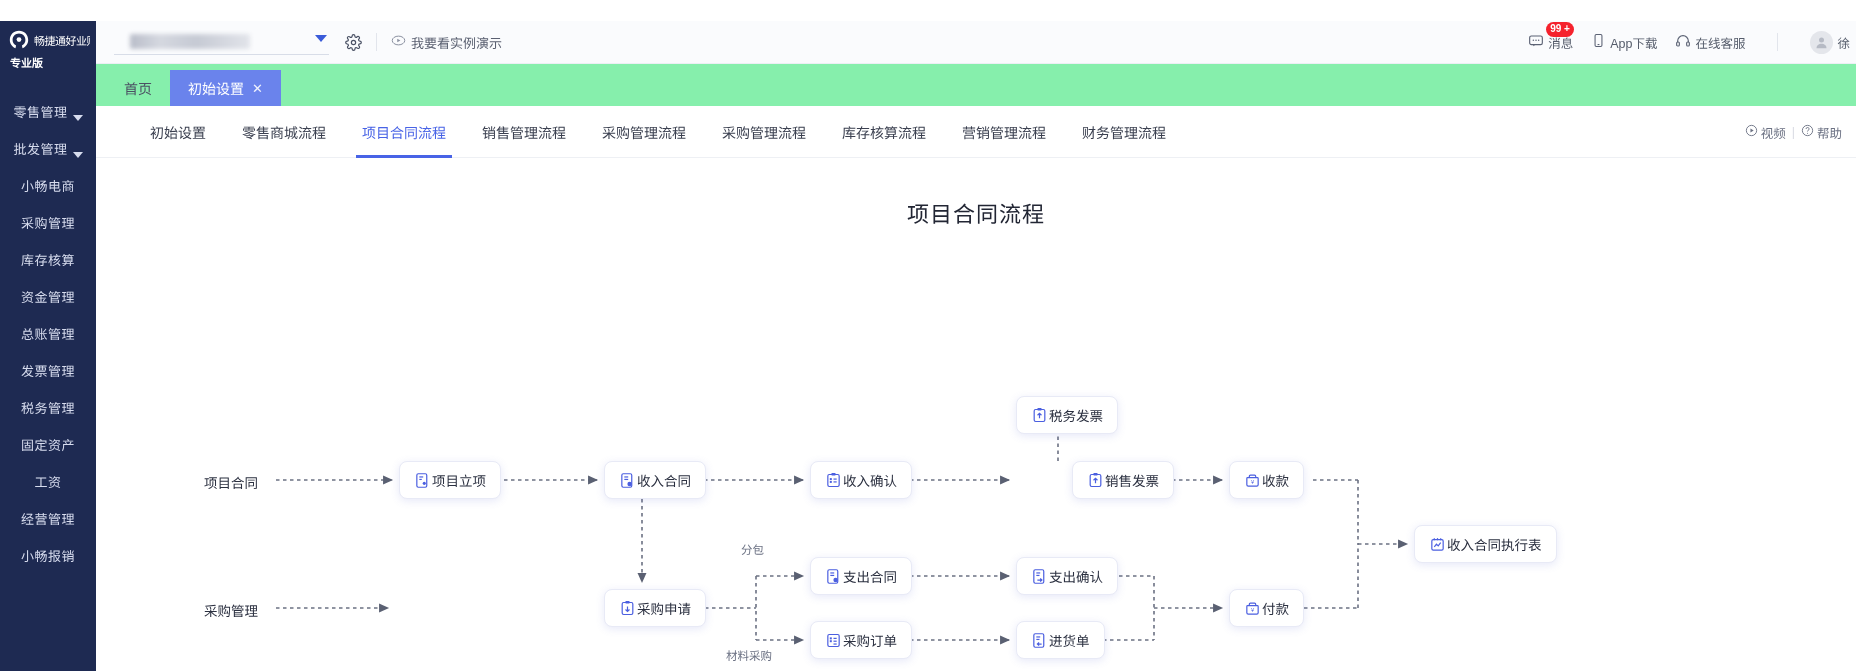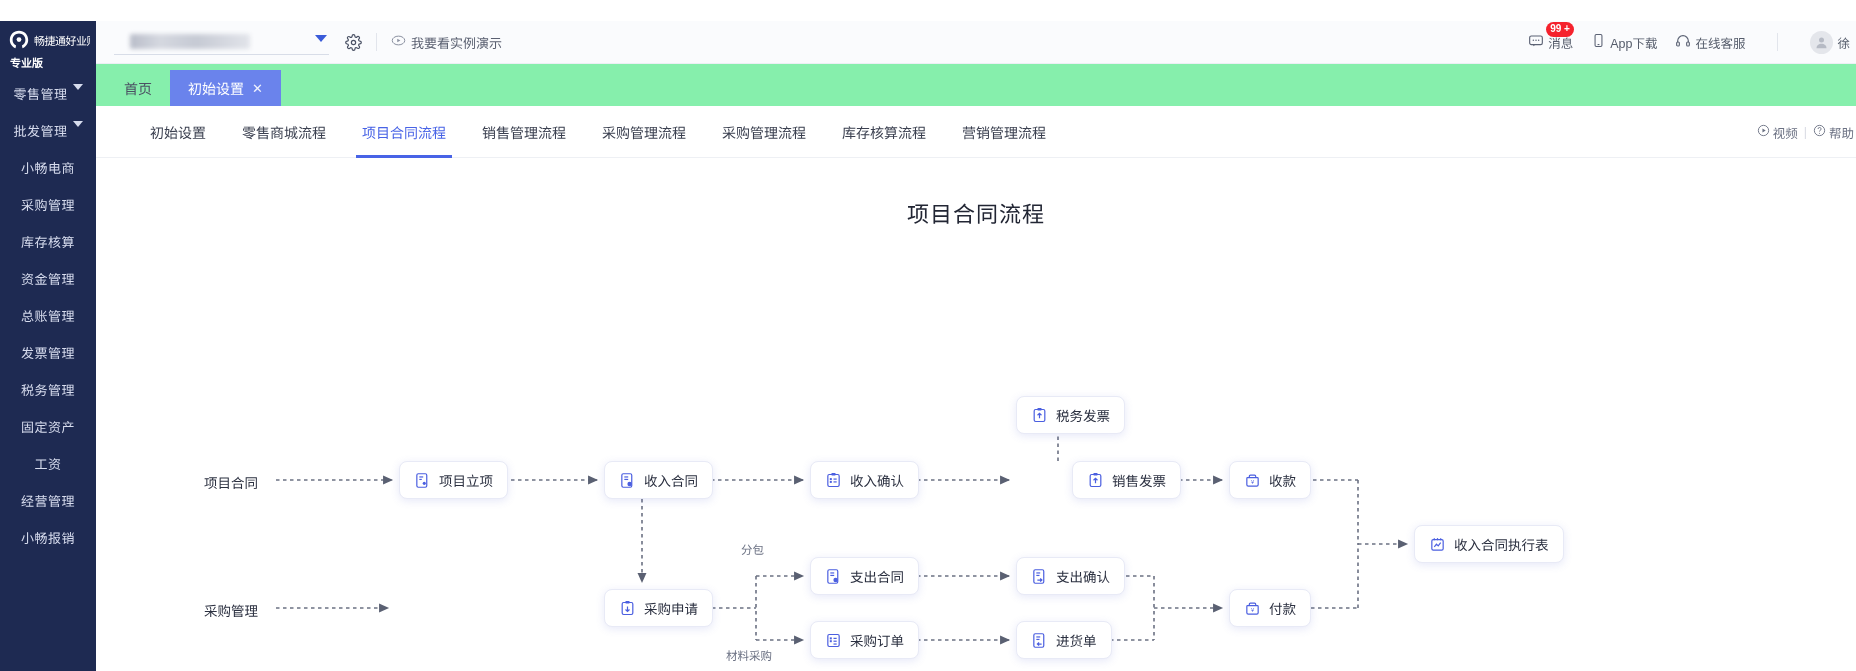--- a/index.html
+++ b/index.html
@@ -27,21 +27,21 @@
     display:flex; align-items:center; justify-content:center;
   }
   .logo-text {
     font-size:11px; color:#ffffff; white-space:nowrap; letter-spacing:-0.5px;
     overflow:hidden;
   }
   .logo-sub { font-size:11px; color:#ffffff; margin-top:3px; padding-left:2px; font-weight:bold; }
 
   .nav { margin-top:10px; }
   .nav-item {
-    height:37px; display:flex; align-items:flex-start; justify-content:center;
+    height:37px; display:flex; align-items:flex-end; justify-content:center;
     font-size:13px; color:#d7dcee; cursor:pointer; position:relative;
     letter-spacing:0.5px;
   }
   .nav-item .caret {
     margin-left:5px; width:0; height:0;
     border-left:5px solid transparent; border-right:5px solid transparent;
     border-top:6px solid #d7dcee;
   }
 
   
@@ -119,38 +119,38 @@
     white-space:nowrap;
   }
   .ctab.active { color:#4863e6; }
   .ctab.active::after {
     content:""; position:absolute; left:12px; right:12px; bottom:0;
     height:2.5px; background:#4863e6;
   }
   .ctabs-right {
     position:absolute; right:0; top:0; height:52px;
     display:flex; align-items:center; gap:6px; font-size:12.5px; color:#6b7183;
-    padding-right:2px;
+    padding-right:14px;
   }
   .ctabs-right .lnk { display:flex; align-items:center; gap:3px; cursor:pointer; }
   .ctabs-right .bar { color:#d9dce3; }
 
   
   .flow-title {
     text-align:center; font-size:22px; color:#222634; margin-top:38px;
     letter-spacing:1px;
   }
   .canvas { position:relative; width:1760px; height:430px; }
   .svg-layer { position:absolute; left:0; top:0; width:1760px; height:430px; }
 
   .node {
     position:absolute; height:38px; background:#ffffff;
     border:1px solid #e8eaf6; border-radius:8px;
     box-shadow:0 2px 9px rgba(97,114,214,0.16);
-    display:flex; align-items:center; gap:8px;
+    display:flex; align-items:center; gap:1px;
     padding:0 14px; cursor:pointer; white-space:nowrap;
   }
   .node .nlabel { font-size:13.5px; color:#2b3040; }
   .node .nicon { width:17px;height:17px;flex:0 0 17px;display:flex;align-items:center;justify-content:center; }
 
   .rowlabel {
     position:absolute; font-size:13.5px; color:#2b3040; white-space:nowrap;
   }
   .edgelabel {
     position:absolute; font-size:11.5px; color:#6b7183; white-space:nowrap;
@@ -326,20 +326,23 @@
           <span>采购管理流程</span>
         </div>
       <div class="ctab">
           <span>采购管理流程</span>
         </div>
       <div class="ctab">
           <span>库存核算流程</span>
         </div>
       <div class="ctab">
           <span>营销管理流程</span>
+        </div>
+      <div class="ctab">
+          <span>财务管理流程</span>
         </div>
 
       <div class="ctabs-right">
         <span class="lnk">
           <span>
             <svg width="13" height="13" viewBox="0 0 24 24" fill="none" stroke="#6b7183" stroke-width="1.7">
               <circle cx="12" cy="12" r="9.5"></circle>
               <path d="M10 8.5 L16 12 L10 15.5 Z" fill="#6b7183" stroke="none"></path>
             </svg>
           </span>

